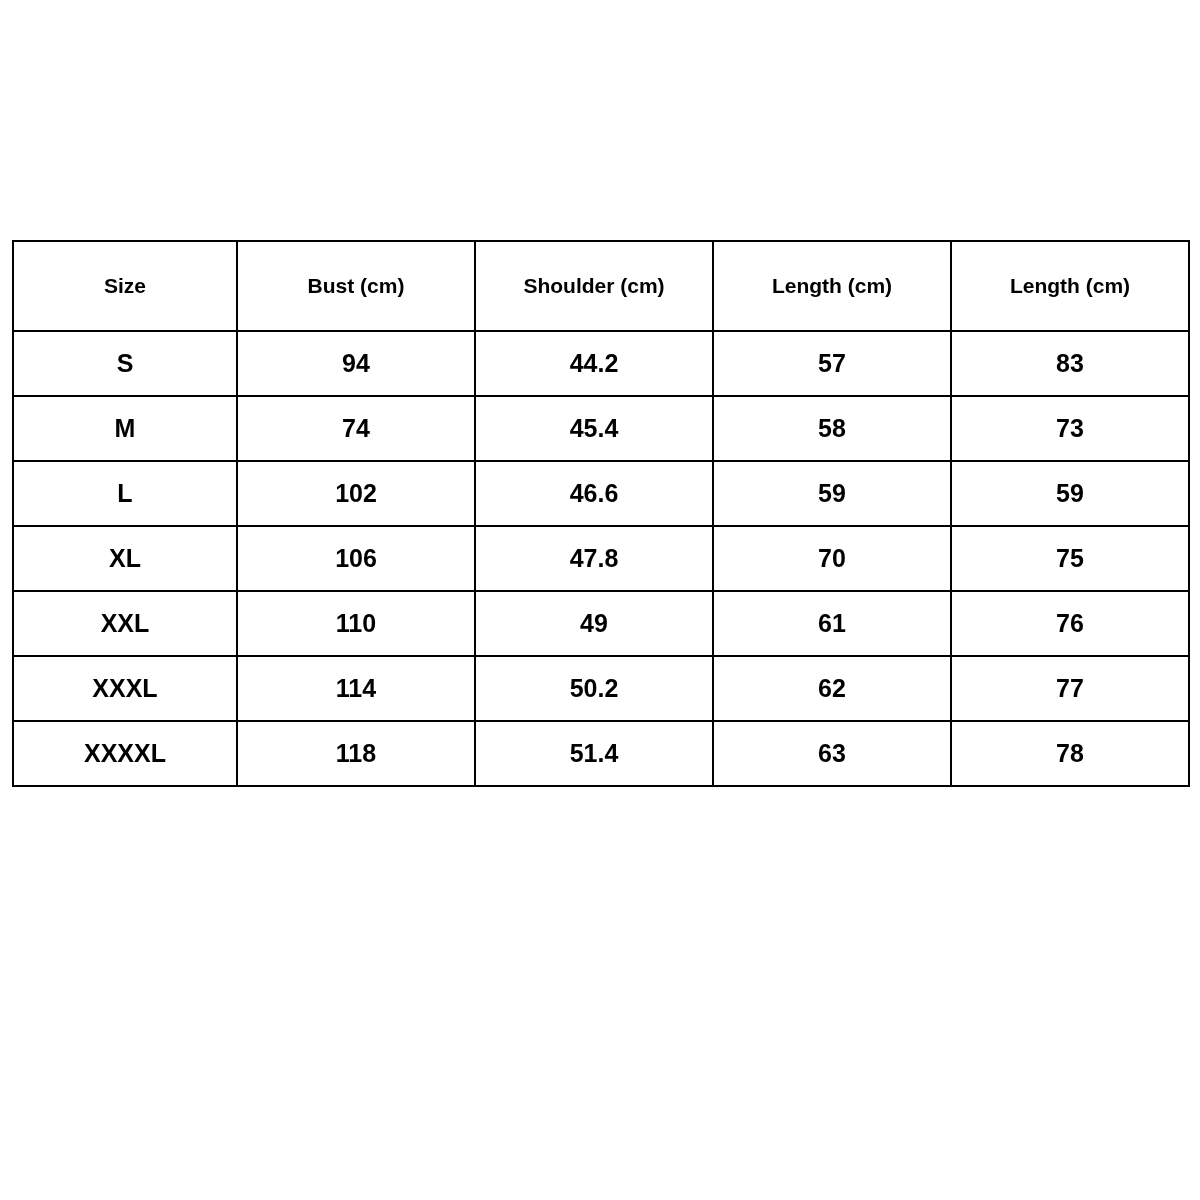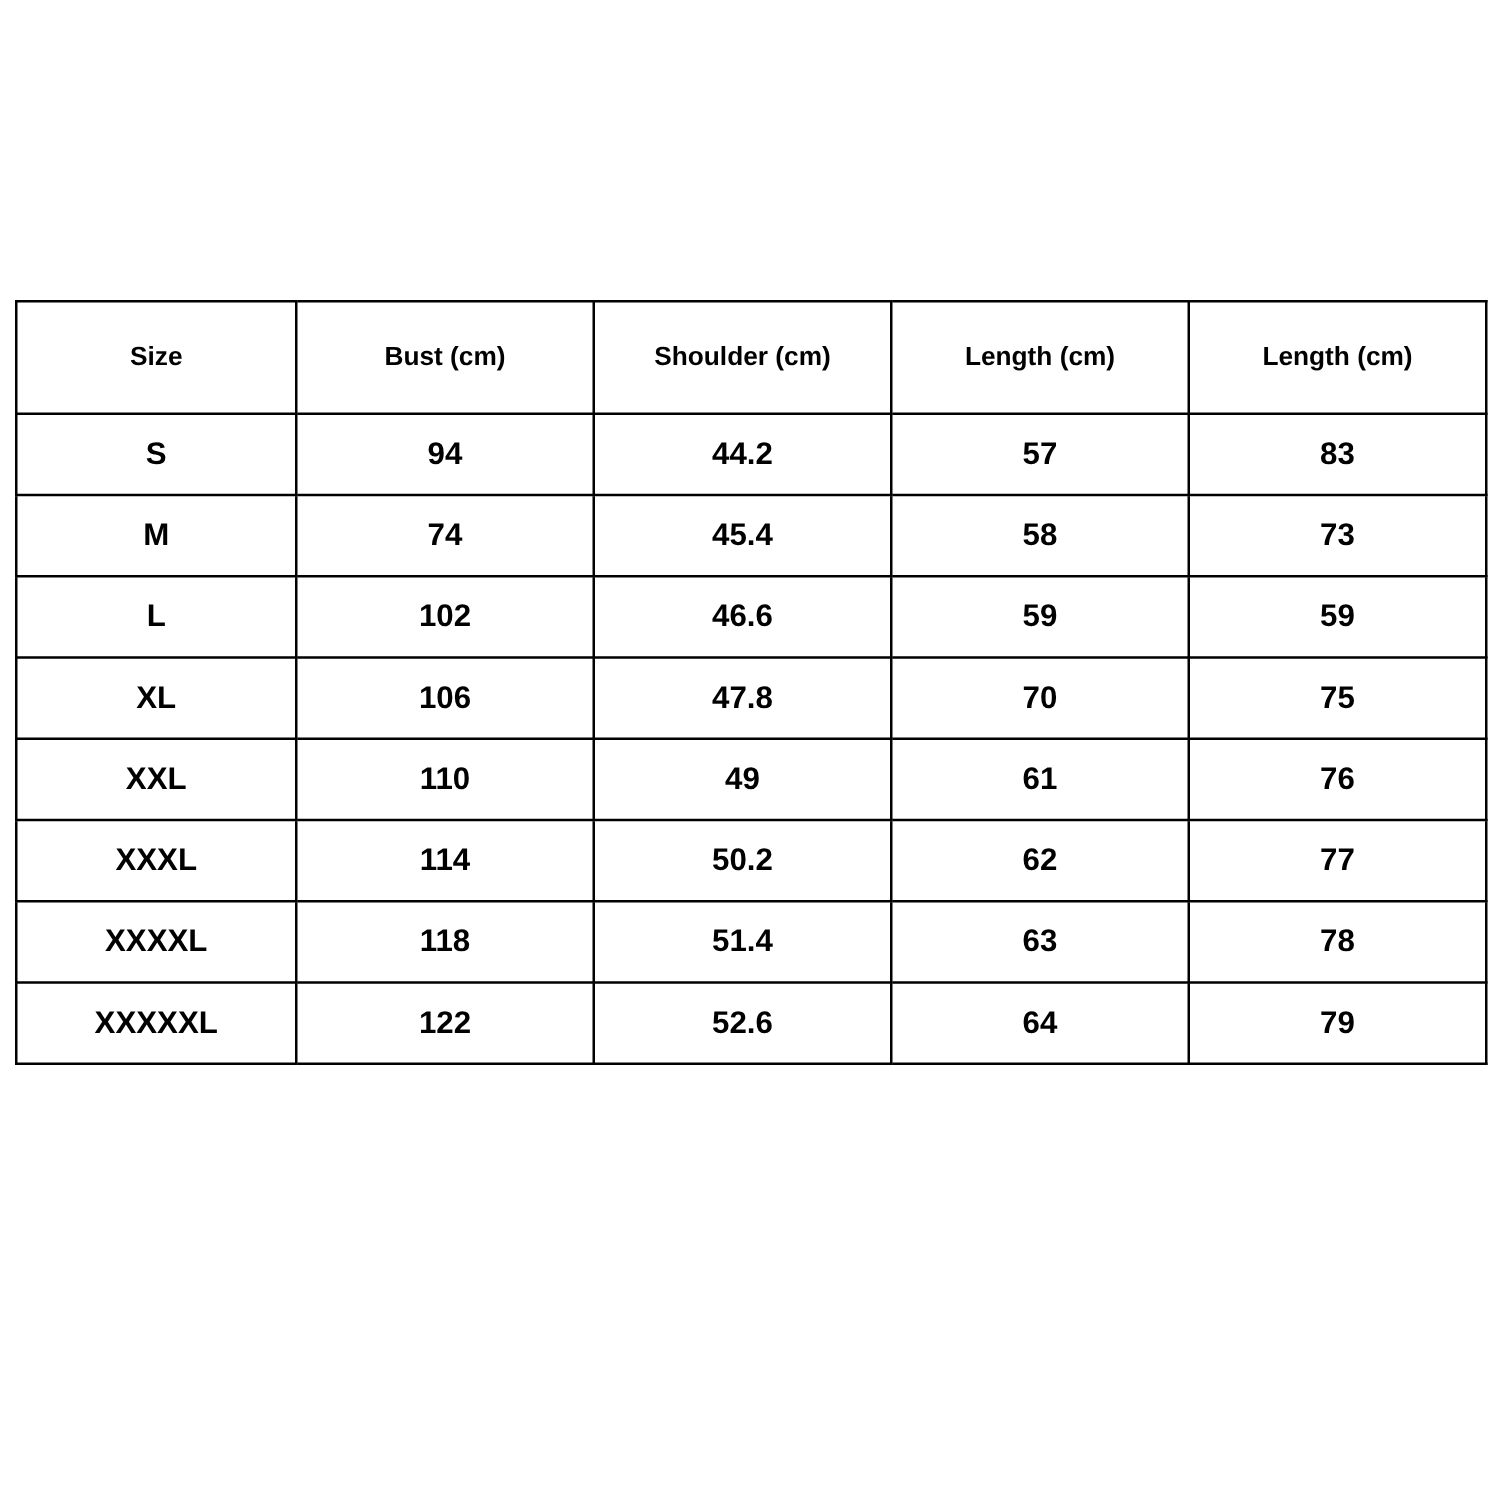--- a/index.html
+++ b/index.html
@@ -121,24 +121,17 @@
           <td>62</td>
           <td>77</td>
         </tr>
         <tr>
           <td>XXXXL</td>
           <td>118</td>
           <td>51.4</td>
           <td>63</td>
           <td>78</td>
         </tr>
-        <tr>
-          <td>XXXXXL</td>
-          <td>122</td>
-          <td>52.6</td>
-          <td>64</td>
-          <td>79</td>
-        </tr>
       </tbody>
     </table>
   </div>
 
 </div>
 
 </body></html>

